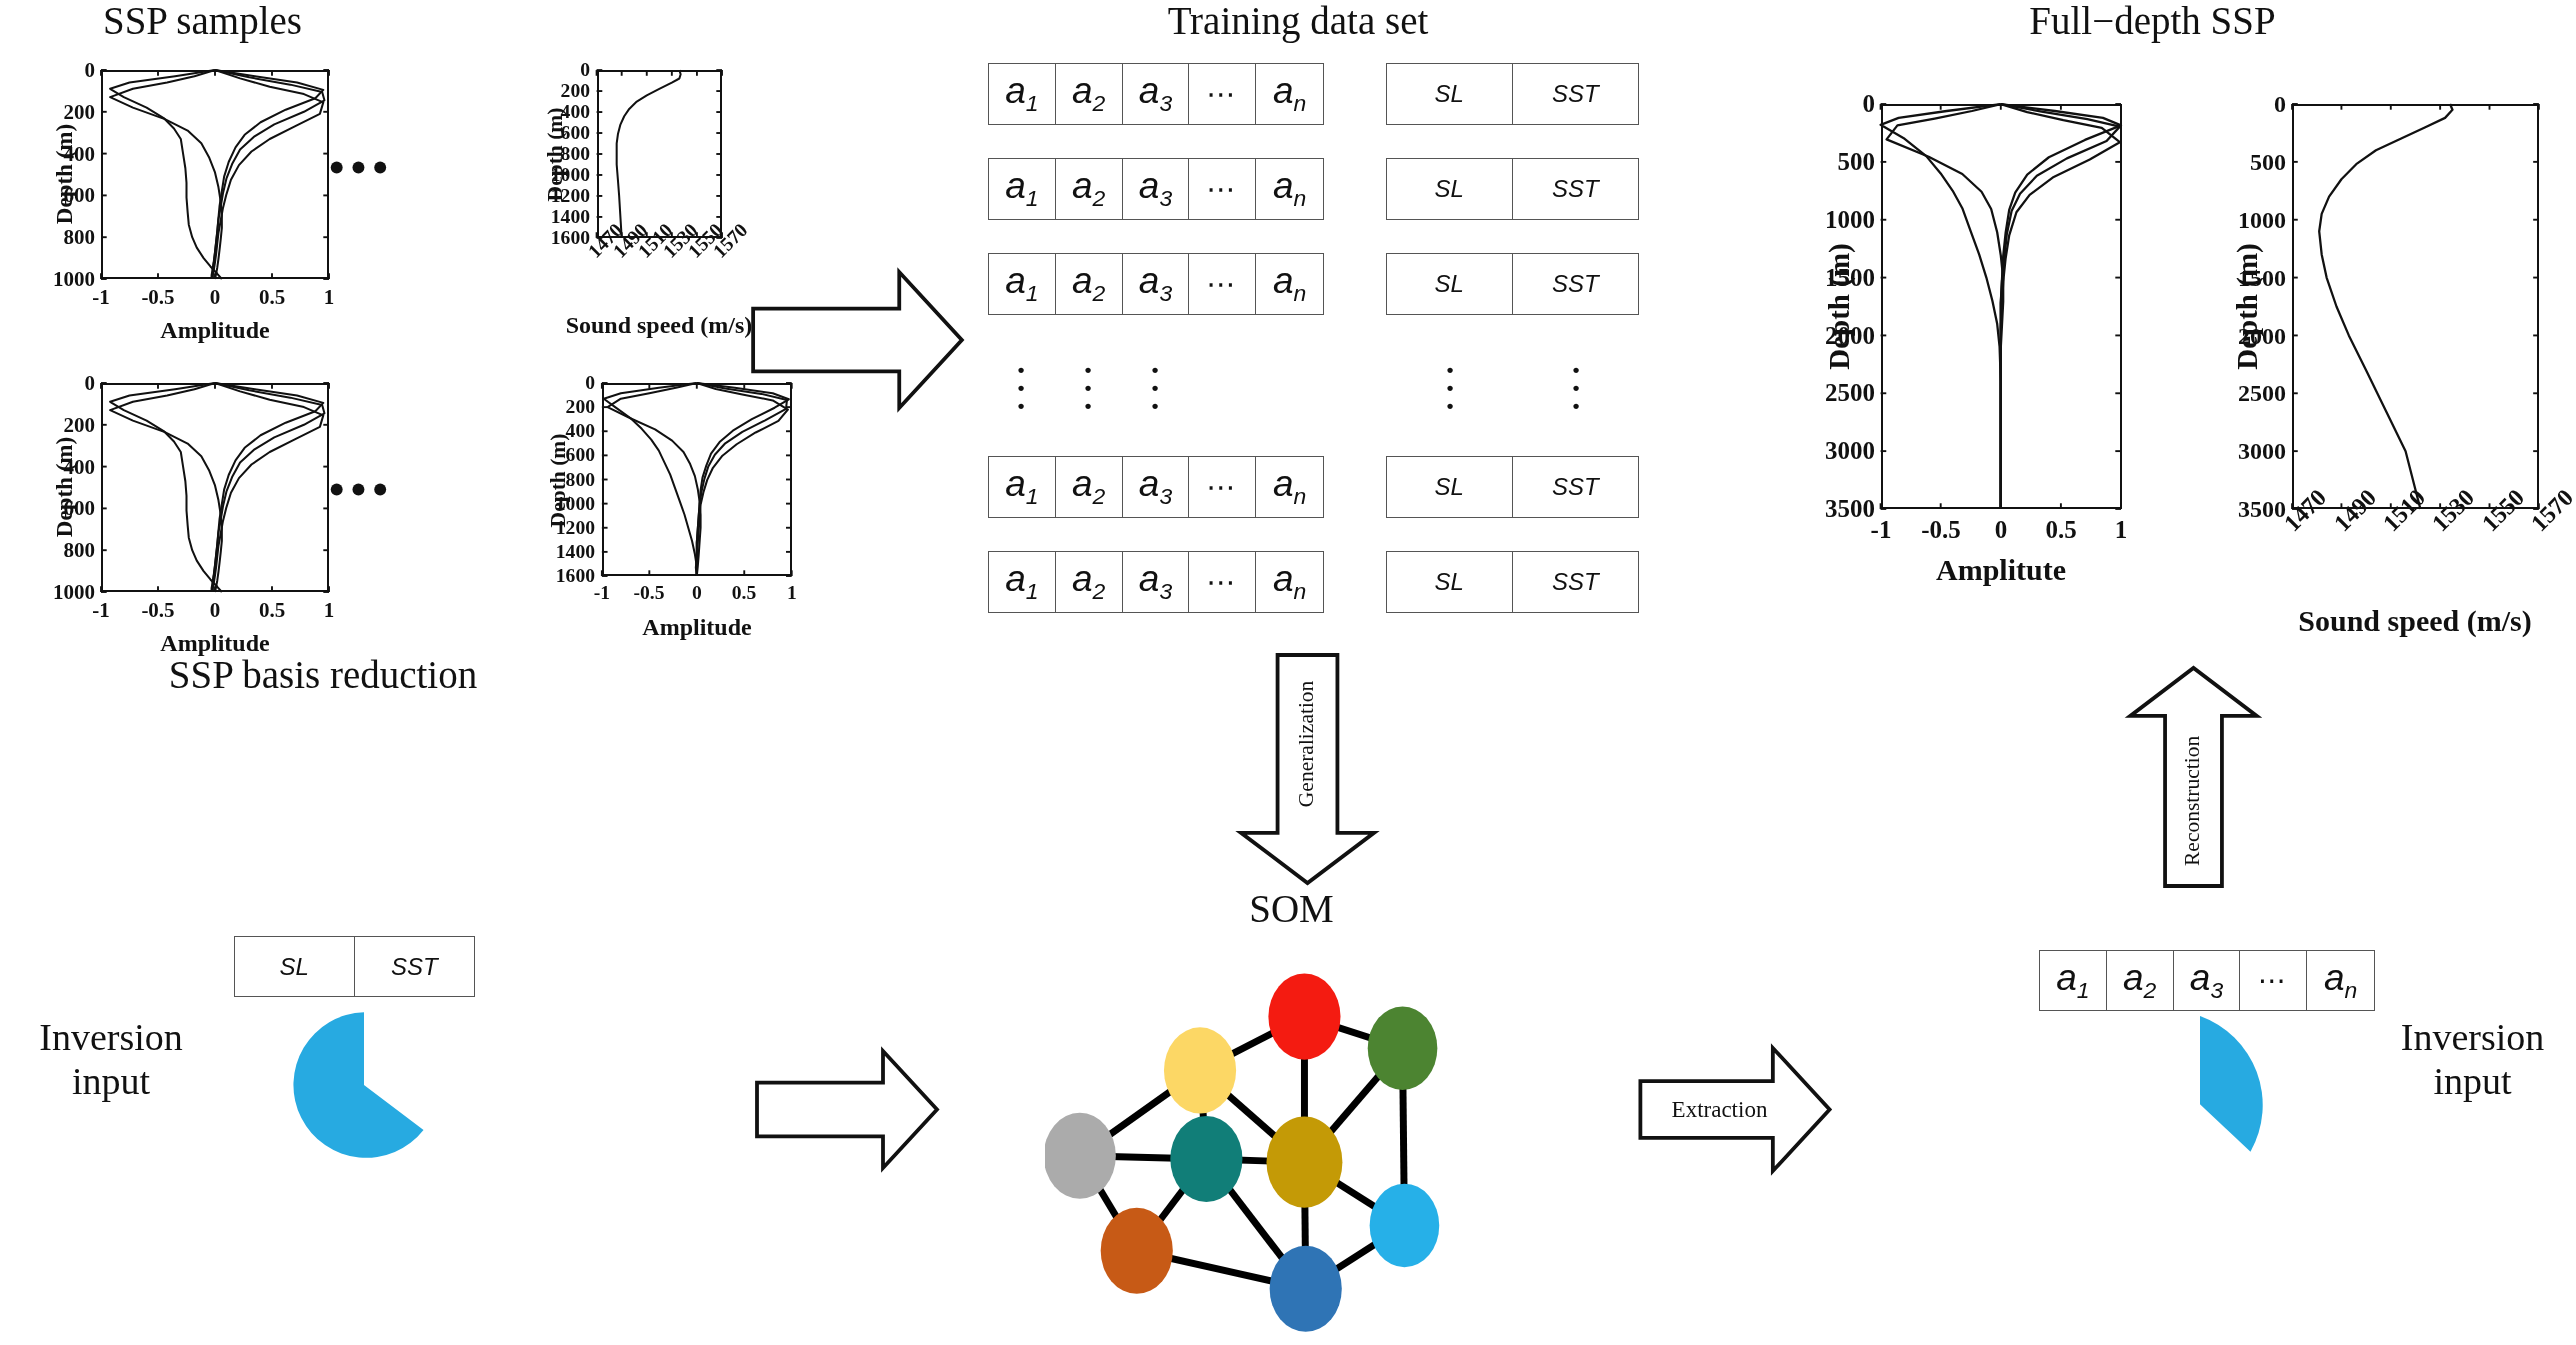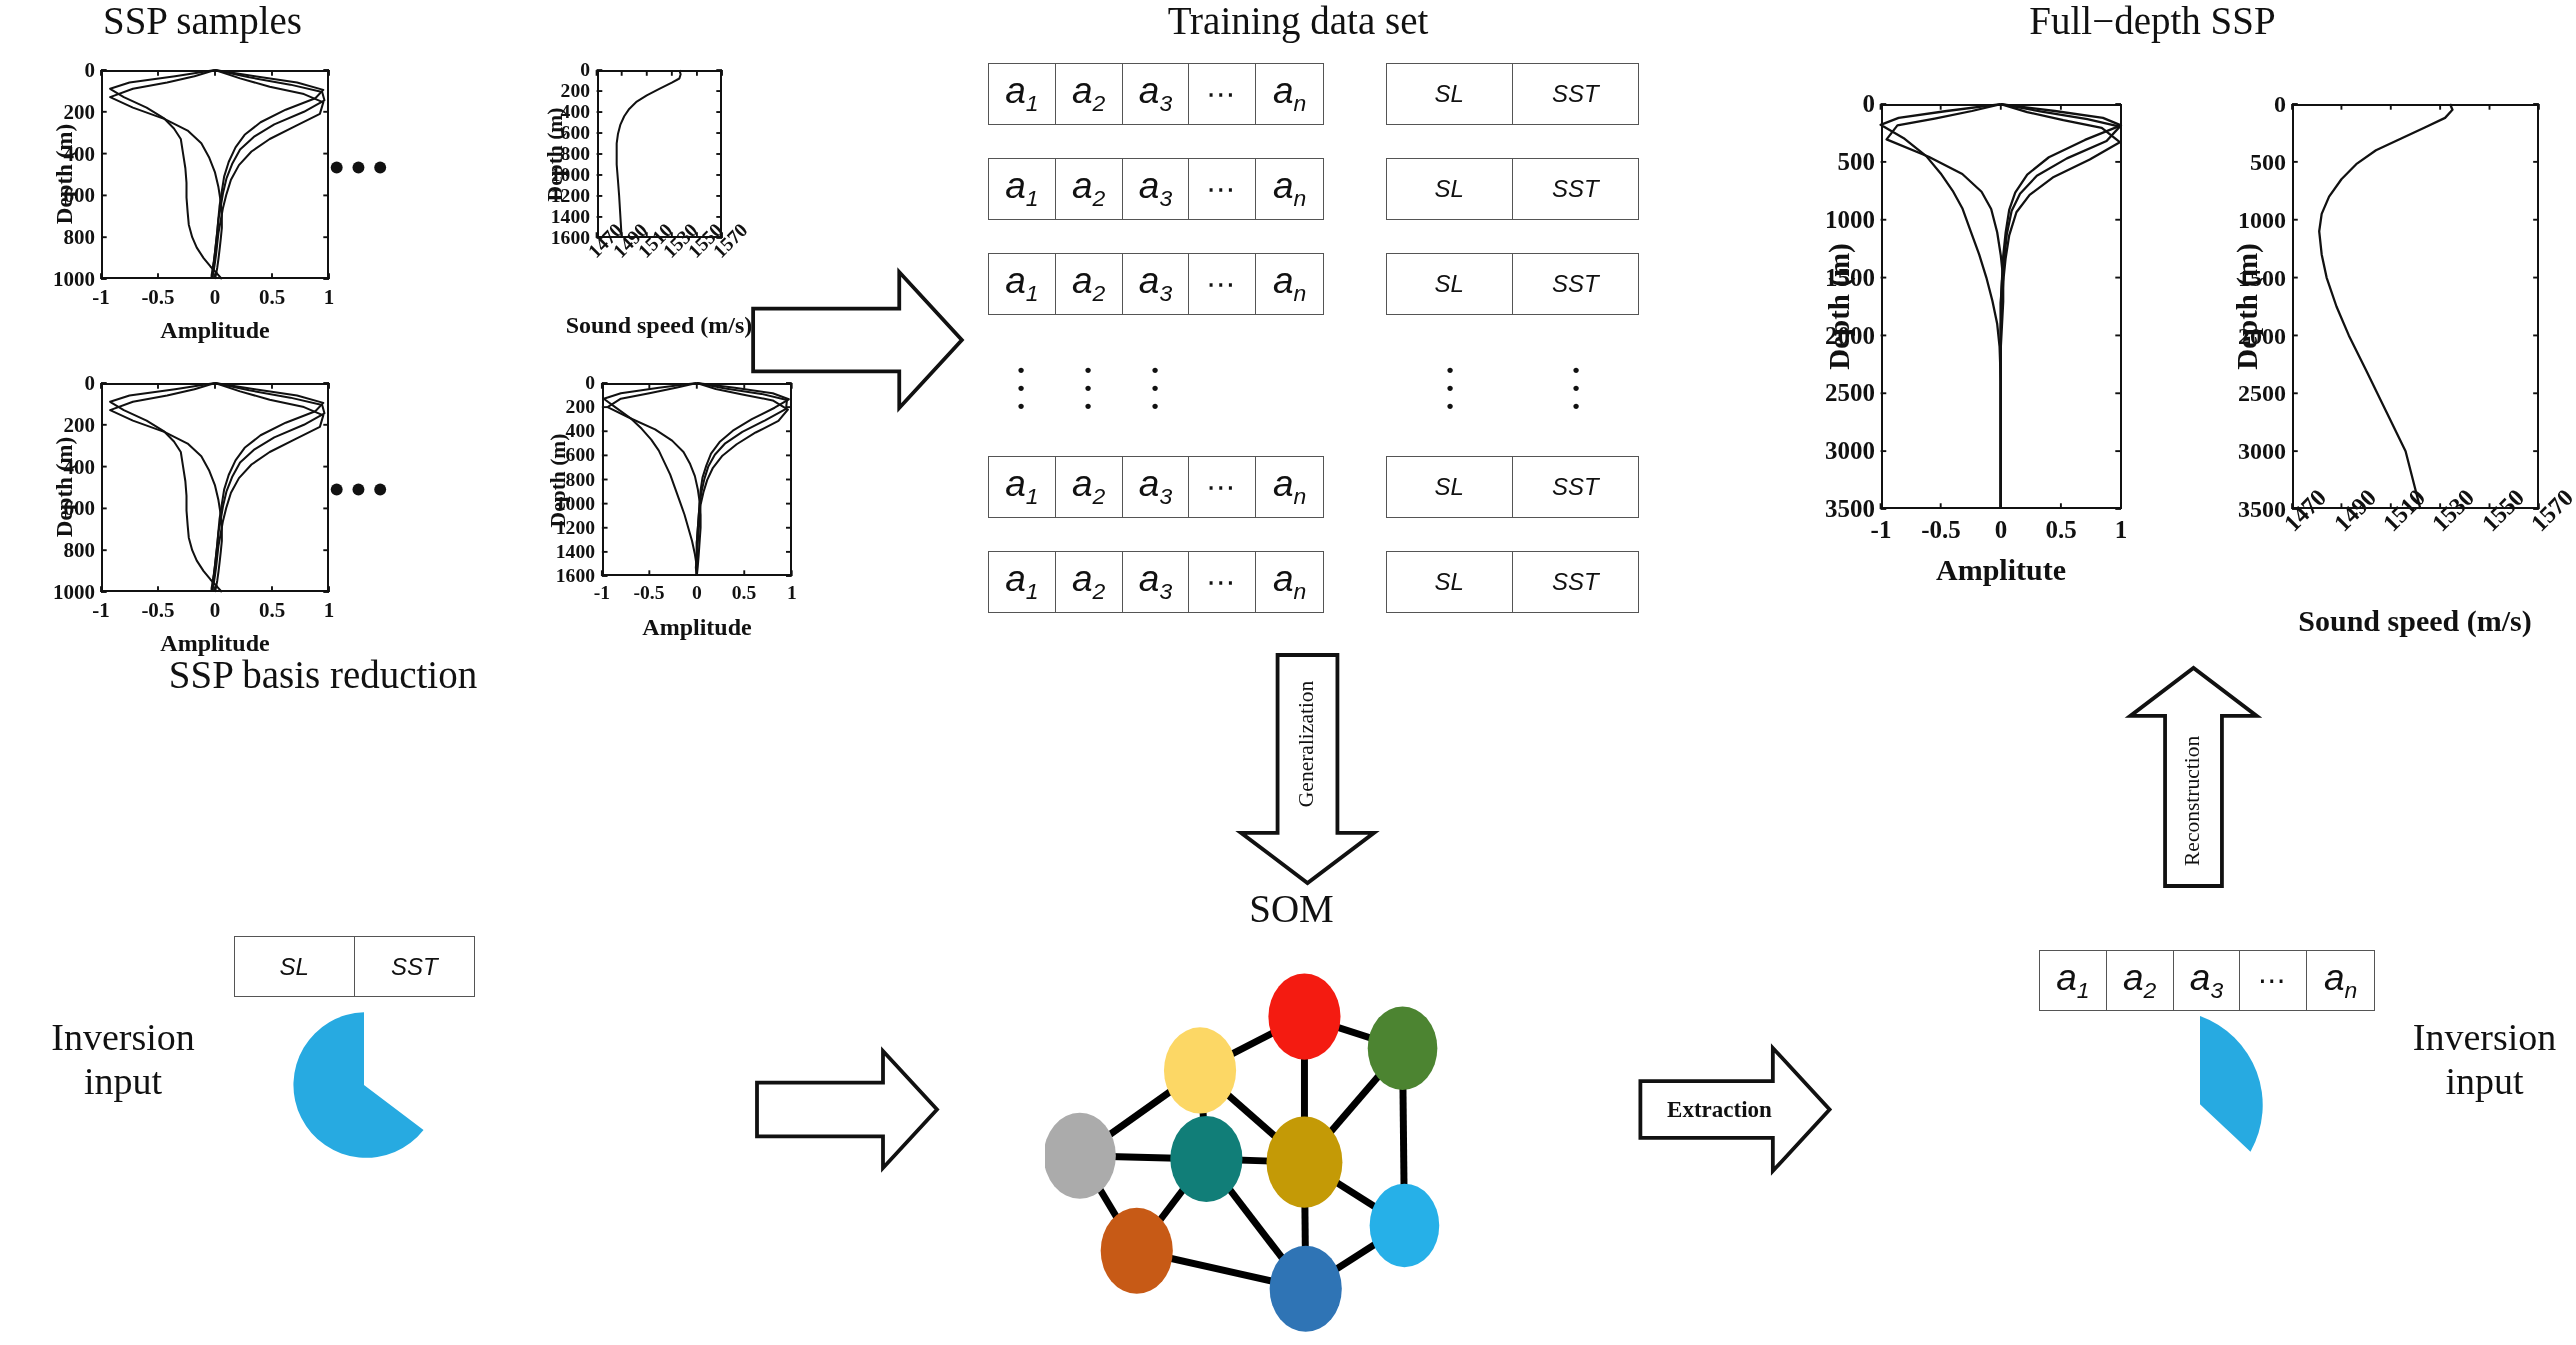--- a/index.html
+++ b/index.html
@@ -8,21 +8,21 @@
     width:2576px;height:1346px;position:relative;overflow:hidden;
     color:#000;
   }
   .abs{position:absolute;}
   .sec-title{
     font-family:"Liberation Serif", serif;
     font-size:39px;font-weight:400;text-align:center;white-space:nowrap;color:#111;
   }
   .big-label{
     font-family:"Liberation Serif", serif;
-    font-size:38px;text-align:center;line-height:1.15;color:#111;padding-left:12px;
+    font-size:38px;text-align:center;line-height:1.15;color:#111;
   }
   
   .plot{position:absolute;}
   .plot .frame{
     position:absolute;border:2.5px solid #111;background:#fff;box-sizing:border-box;
   }
   .plot svg{position:absolute;left:0;top:0;overflow:visible;}
   .ytick{
     position:absolute;right:0;transform:translateY(-50%);
     font-family:"Liberation Serif", serif;font-weight:700;font-size:21px;
@@ -521,21 +521,21 @@
     <svg width="127" height="218" viewBox="0 0 200 345">
       <path d="M 55 345 L 145 345 L 145 75.9 L 200 75.9 L 100 0 L 0 75.9 L 55 75.9 Z" fill="#fff" stroke="#111" stroke-width="6" stroke-linejoin="miter"></path>
     </svg>
     <div class="atxt vert" style="font-size: 21.5px; left: -1.9px; top: 120px;">Reconstruction</div>
   </div>
 <div class="arrow" id="arrow-matching" style="left:757px;top:1051px;">
     <svg width="180" height="117" viewBox="0 0 285 185">
       <path d="M 0 49.949999999999996 L 199.5 49.949999999999996 L 199.5 0 L 285 92.5 L 199.5 185 L 199.5 135.05 L 0 135.05 Z" fill="#fff" stroke="#111" stroke-width="6" stroke-linejoin="miter"></path>
     </svg>
   </div>
-<div class="arrow" id="arrow-extraction" style="left:1640px;top:1048px;font-weight:bold;">
+<div class="arrow" id="arrow-extraction" style="left:1640px;top:1048px;">
     <svg width="190" height="123" viewBox="0 0 300 195">
       <path d="M 0 52.65 L 210 52.65 L 210 0 L 300 97.5 L 210 195 L 210 142.35 L 0 142.35 Z" fill="#fff" stroke="#111" stroke-width="6" stroke-linejoin="miter"></path>
     </svg>
     <div class="atxt" style="font-size: 23px; left: 0px; top: 0px; width: 159px; height: 123px; display: flex; align-items: center; justify-content: center;">Extraction</div>
   </div>
 
 <div id="som-wrap" style="left:1045px;top:953px;width:405px;height:393px;"><svg width="405" height="393" viewBox="0 0 640 620">
       <line x1="245" y1="185" x2="410" y2="100" stroke="#000" stroke-width="11" stroke-linecap="butt"></line>
       <line x1="410" y1="100" x2="565" y2="150" stroke="#000" stroke-width="11" stroke-linecap="butt"></line>
       <line x1="410" y1="100" x2="410" y2="330" stroke="#000" stroke-width="11" stroke-linecap="butt"></line>

